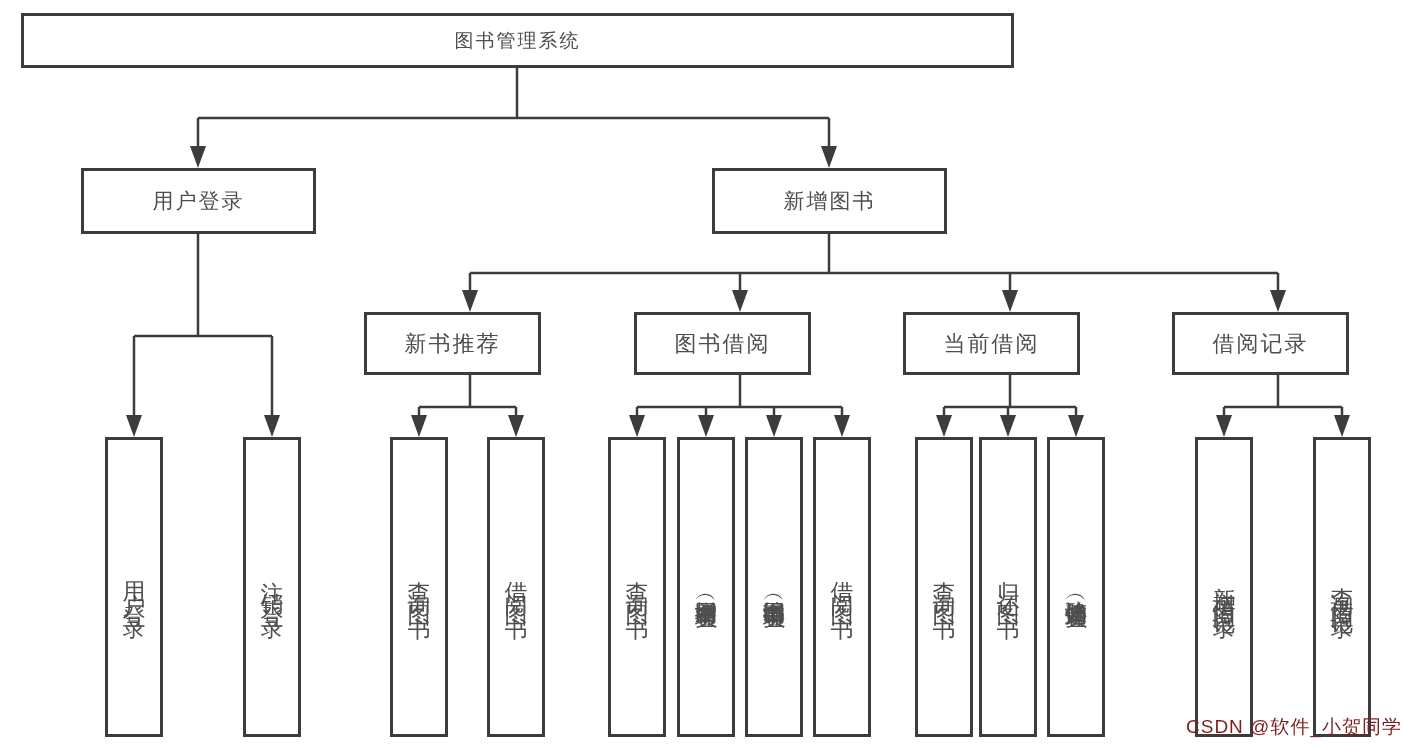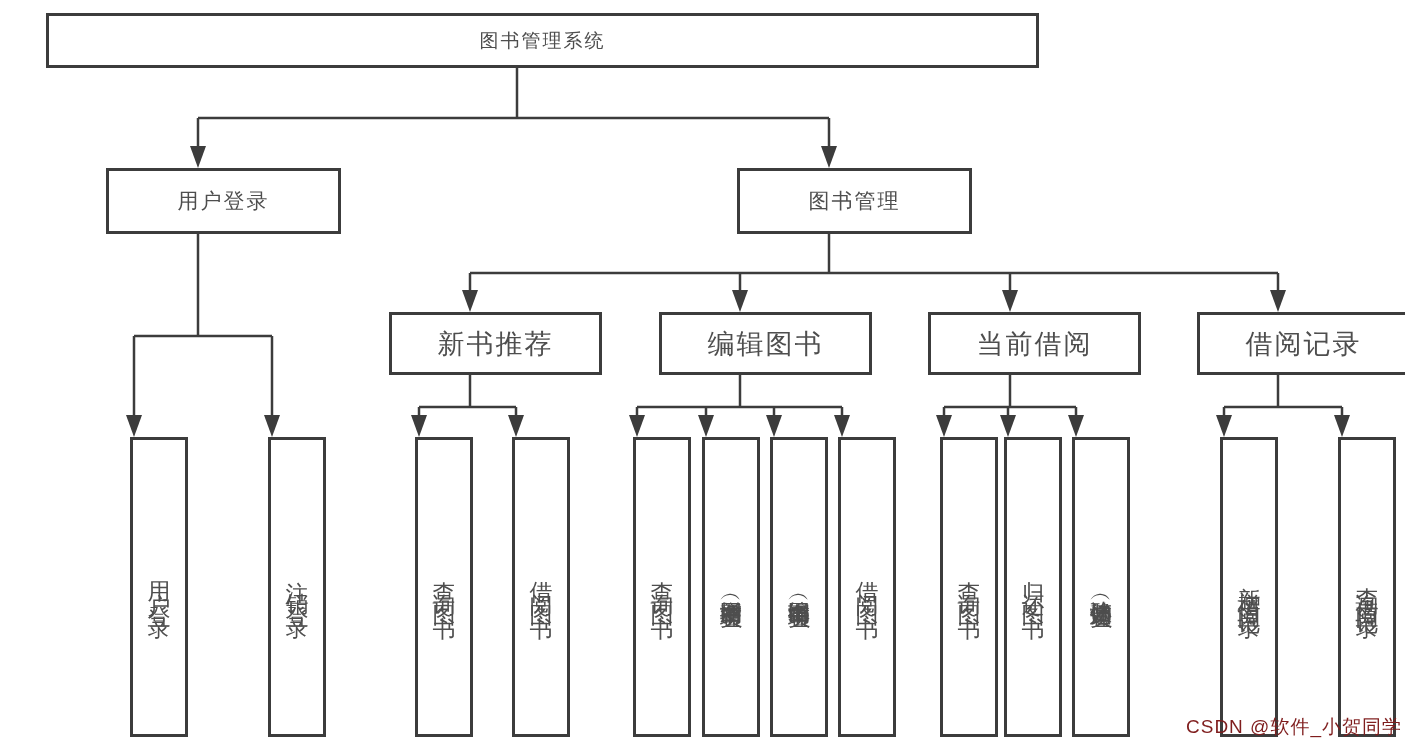--- a/index.html
+++ b/index.html
@@ -3,25 +3,25 @@
 <meta charset="utf-8">
 <style>
   html,body{margin:0;padding:0;background:#ffffff;}
   #canvas{
     position:relative;width:1405px;height:747px;background:#ffffff;
     font-family:"Liberation Sans",sans-serif;color:#4e4e4e;overflow:hidden;
   }
   #wires{position:absolute;left:0;top:0;width:1405px;height:747px;z-index:1;}
   .box{
     position:absolute;box-sizing:border-box;border:3px solid #3c3c3c;background:#ffffff;
-    display:flex;align-items:center;justify-content:center;z-index:2;margin-left:25px;
+    display:flex;align-items:center;justify-content:center;z-index:2;
   }
   .root{left:21px;top:13px;width:993px;height:55px;font-size:19px;}
   .lvl2{top:168px;width:235px;height:66px;font-size:21px;}
-  .lvl3{top:312px;width:213px;height:63px;font-size:27px;}
+  .lvl3{top:312px;width:177px;height:63px;font-size:22px;}
   .leaf{top:437px;width:58px;height:300px;font-size:23px;}
   .leaf .vtxt{
     writing-mode:vertical-rl;text-orientation:mixed;
     letter-spacing:12px;line-height:1;white-space:nowrap;
   }
   .leaf .ls-mid{letter-spacing:6px;}
   .leaf .ls-tight{letter-spacing:1px;font-size:22px;}
   .node-label{letter-spacing:2px;}
   #watermark{
     position:absolute;left:1186px;top:714px;z-index:3;
@@ -100,28 +100,28 @@
   </svg>
 
   <div class="box root">
     <span class="node-label">图书管理系统</span>
   </div>
 
   <div class="box lvl2" style="left:81px;">
     <span class="node-label">用户登录</span>
   </div>
   <div class="box lvl2" style="left:712px;">
-    <span class="node-label">图书管理</span>
+    <span class="node-label">新增图书</span>
   </div>
 
   <div class="box lvl3" style="left:364px;">
     <span class="node-label">新书推荐</span>
   </div>
   <div class="box lvl3" style="left:634px;">
-    <span class="node-label">编辑图书</span>
+    <span class="node-label">图书借阅</span>
   </div>
   <div class="box lvl3" style="left:1172px;">
     <span class="node-label">借阅记录</span>
   </div>
   <div class="box lvl3" style="left:903px;">
     <span class="node-label">当前借阅</span>
   </div>
 
   <div class="box leaf" style="left:105px;">
     <span class="vtxt">用户登录</span>

